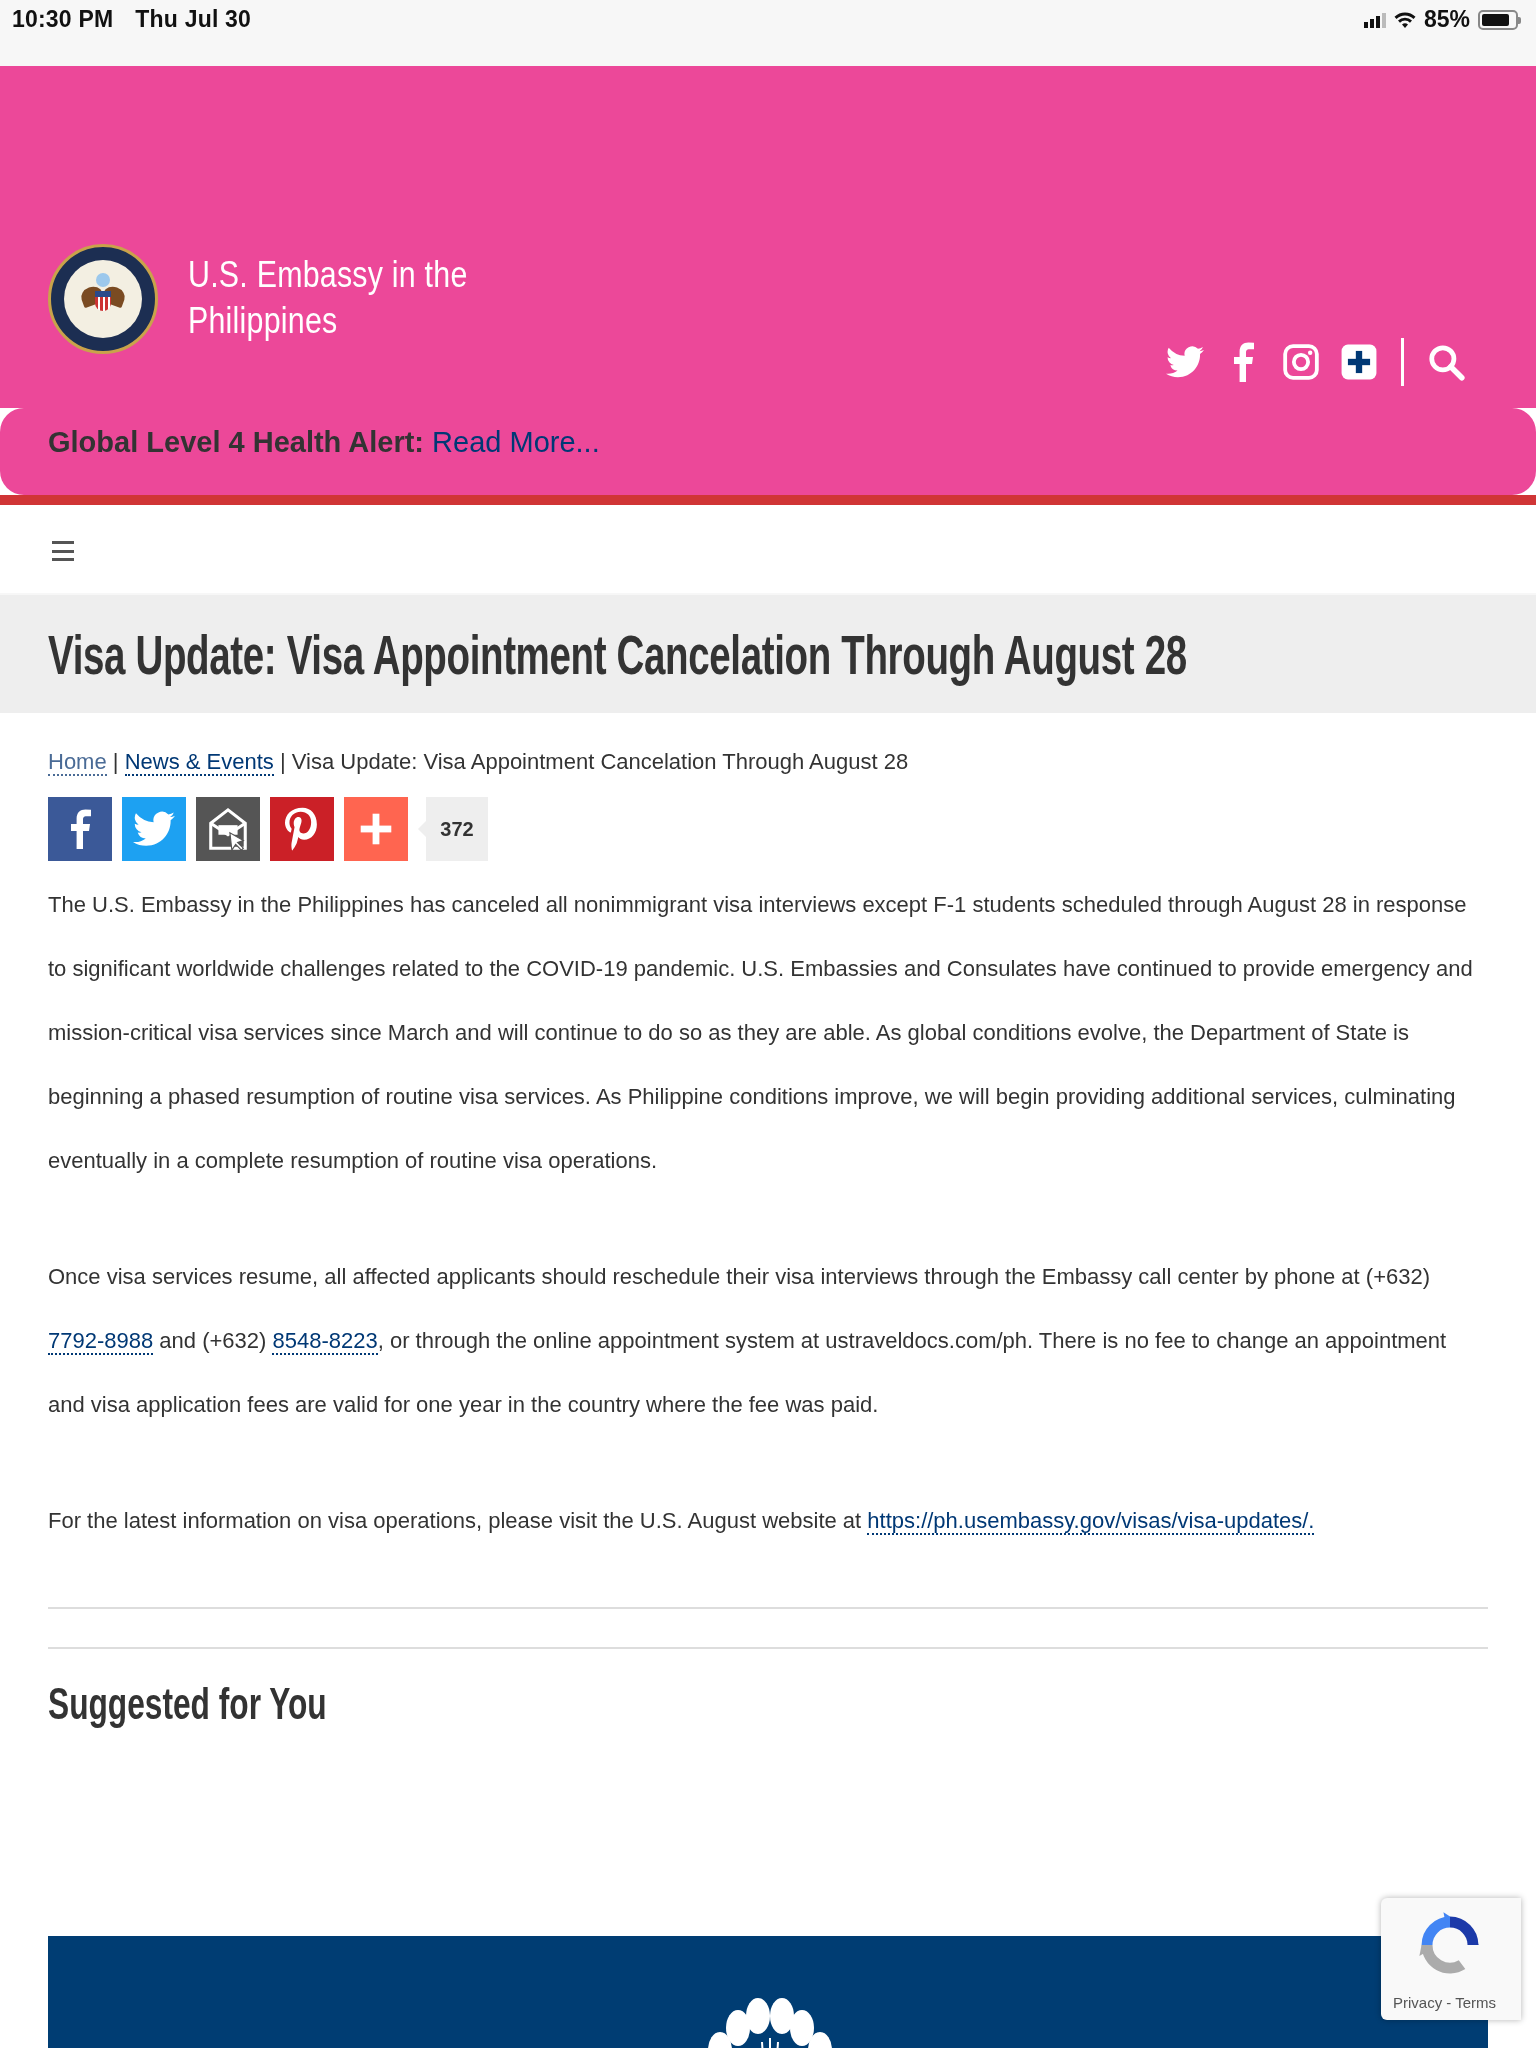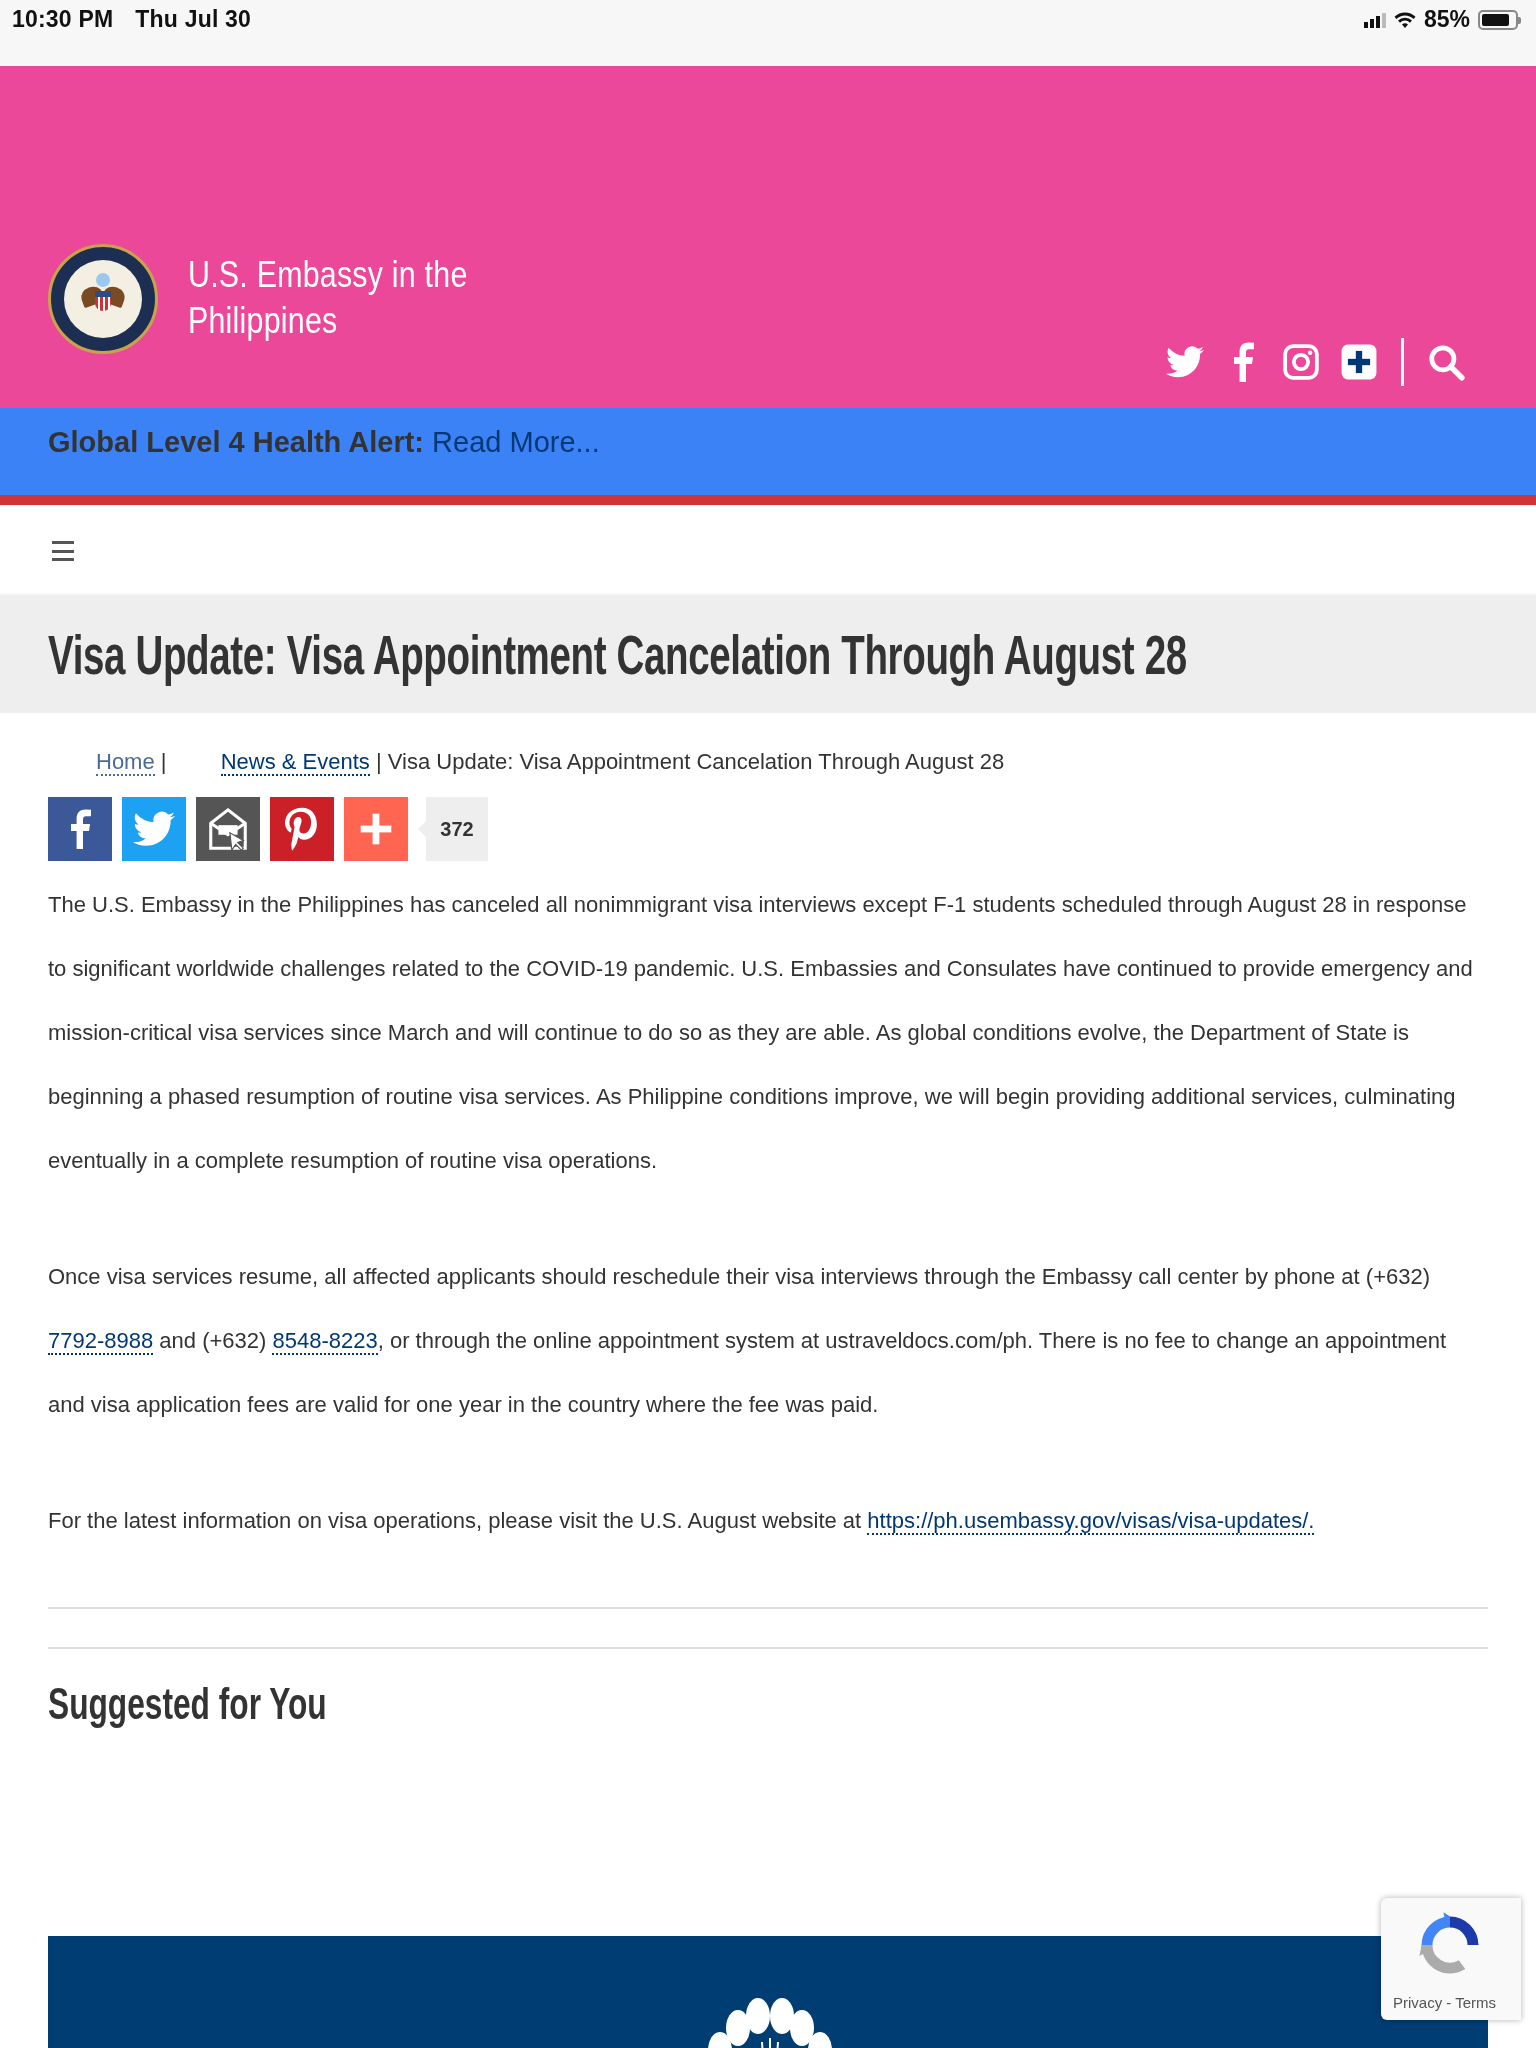--- a/index.html
+++ b/index.html
@@ -30,36 +30,36 @@
   .seal .eagle .wing.l { left:0; transform: rotate(-20deg); }
   .seal .eagle .wing.r { right:0; transform: rotate(20deg); }
   .seal .eagle .shield { position:absolute; left:14px; top:12px; width:16px; height:20px; background: repeating-linear-gradient(90deg,#c33 0 3px,#fff 3px 5px); border-top:6px solid #2a4a8a; border-radius:0 0 8px 8px; }
   .seal .eagle .glory { position:absolute; left:15px; top:-6px; width:14px; height:14px; background:#9cc8ec; border-radius:50%; }
   .site-title { position: absolute; left: 188px; top: 186px; color: #fff; font-family: "Liberation Sans Narrow", "Liberation Sans", sans-serif; font-size: 37px; line-height: 46px; transform: scaleX(0.82); transform-origin: left top; letter-spacing: 0.3px; }
   .social { position: absolute; right: 70px; top: 338px; display: flex; align-items: center; gap: 18px; }
   .social .ico { width: 40px; height: 40px; display:flex; align-items:center; justify-content:center; }
   .social .sep { width: 3px; height: 48px; background: #fff; margin: 0 4px; }
 
   
-  .alert { height: 87px; background: #3b82f6; position: relative; }
+  .alert { height: 87px; background: #ec4899; position: relative; border-radius: 24px; }
   .alert .txt { position: absolute; left: 48px; top: 18px; font-size: 29px; }
   .alert .lbl { font-weight: bold; color: #333; }
   .alert a { color: #003875; text-decoration: none; }
   .redbar { height: 10px; background: #d03536; }
   .navrow { height: 88px; position: relative; }
   .hamb { position: absolute; left: 52px; top: 36px; width: 22px; height: 20px; display:flex; flex-direction:column; justify-content:space-between; }
   .hamb i { display:block; height:3px; background:#555; }
 
   
   .title-band { height: 120px; background: #eeeeee; position: relative; border-top: 2px solid #f7f7f7; }
   .page-title { position: absolute; left: 48px; top: 28px; font-size: 55px; color: #333; transform: scaleX(0.7); transform-origin: left top; white-space: nowrap; font-family: "Liberation Sans", sans-serif; letter-spacing: -0.5px; }
 
   .content { padding: 0 48px; position: relative; }
   .breadcrumb { margin-top: 36px; font-size: 22px; color: #333; }
-  .breadcrumb a { color: #003875; text-decoration: none; border-bottom: 2px dotted #003875; margin-left: 48px; }
+  .breadcrumb a { color: #003875; text-decoration: none; border-bottom: 2px dotted #003875; }
   .breadcrumb a.home { color: #4a6b96; border-color:#4a6b96; }
 
   .share { display: flex; gap: 10px; margin-top: 22px; align-items: center; }
   .share .b { width: 64px; height: 64px; display:flex; align-items:center; justify-content:center; }
   .share .count { position: relative; margin-left: 8px; width: 62px; height: 64px; background: #eeeeee; display:flex; align-items:center; justify-content:center; font-size: 20px; font-weight: bold; color: #333; }
   .share .count::before { content:""; position:absolute; left:-8px; top:24px; border-right: 8px solid #eeeeee; border-top: 8px solid transparent; border-bottom: 8px solid transparent; }
 
   .body-text p { font-size: 22px; line-height: 64px; color: #333; margin-top: 12px; }
   .body-text p + p { margin-top: 52px; }
   .body-text a { color: #003875; text-decoration: none; border-bottom: 2px dotted #003875; }

